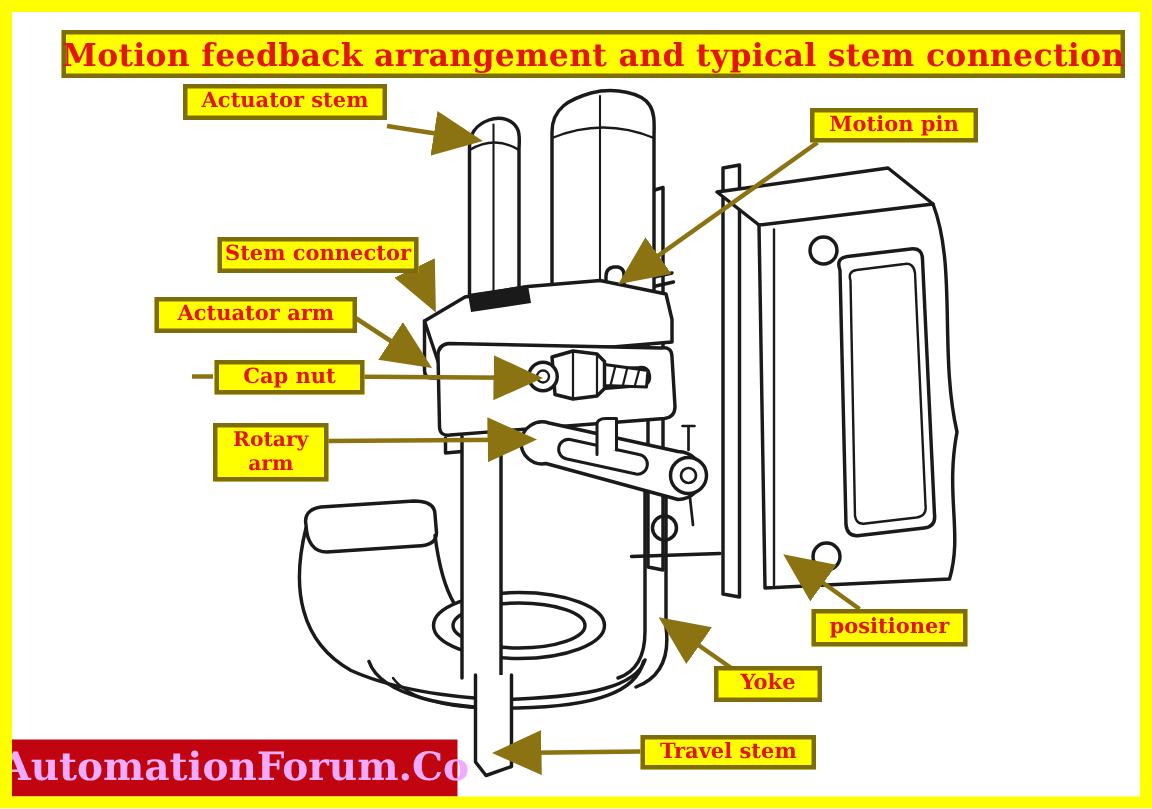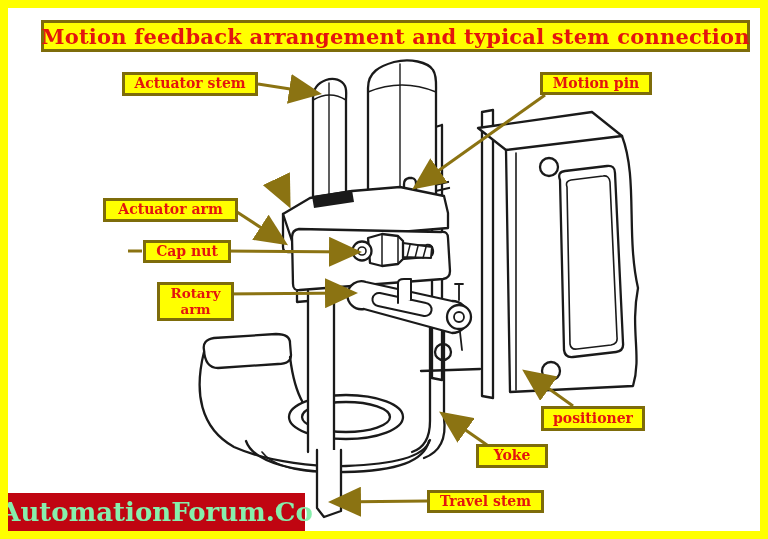--- a/index.html
+++ b/index.html
@@ -32,21 +32,21 @@
     position:absolute;background:var(--yellow);border:3px solid var(--olive);
     box-sizing:border-box;display:flex;align-items:center;justify-content:center;
     text-align:center;z-index:20;
   }
   .lbl span{color:var(--red);font-weight:bold;font-size:14px;line-height:1.12;}
   .lbl.small span{font-size:13.5px;}
   .badge{
     position:absolute;left:8px;top:493px;width:297px;height:38px;background:var(--badge);
     display:flex;align-items:center;justify-content:center;z-index:20;
   }
-  .badge span{color:#86efac;font-weight:bold;font-size:26px;white-space:nowrap;}
+  .badge span{color:#f0abfc;font-weight:bold;font-size:26px;white-space:nowrap;}
 </style>
 </head>
 <body>
 
 <div class="stage">
 
   <svg class="art" width="768" height="539" viewBox="0 0 768 539">
     <defs>
       <marker id="ah" markerWidth="11" markerHeight="10" refX="9" refY="5" orient="auto">
         <path d="M0,0 L11,5 L0,10 Z" fill="#8b7312"></path>
@@ -159,38 +159,41 @@
       <path d="M573,406 L527,373" marker-end="url(#ah)"></path>
       <path d="M487,445 L444,415" marker-end="url(#ah)"></path>
       <path d="M427,501 L334,502" marker-end="url(#ah)"></path>
     </g>
   </svg>
 
   <div class="title-box">
     <span>Motion feedback arrangement and typical stem connection</span>
   </div>
 
-  <div class="lbl" style="left:122px;top:72px;width:136px;height:24px">
+  <div class="lbl" style="left:122px;top:56px;width:136px;height:24px">
     <span>Actuator stem</span>
   </div>
 
   <div class="lbl" style="left:540px;top:72px;width:112px;height:23px">
     <span>Motion pin</span>
   </div>
 
+  <div class="lbl" style="left:145px;top:158px;width:134px;height:24px">
+    <span>Stem connector</span>
+  </div>
 
   <div class="lbl" style="left:103px;top:198px;width:135px;height:24px">
     <span>Actuator arm</span>
   </div>
 
-  <div class="lbl" style="left:143px;top:240px;width:88px;height:23px">
+  <div class="lbl" style="left:143px;top:240px;width:100px;height:23px">
     <span>Cap nut</span>
   </div>
 
-  <div class="lbl small" style="left:157px;top:282px;width:77px;height:39px;padding:1px 8px">
+  <div class="lbl small" style="left:142px;top:282px;width:77px;height:39px;padding:1px 8px">
     <span>Rotary arm</span>
   </div>
 
   <div class="lbl" style="left:476px;top:444px;width:72px;height:24px">
     <span>Yoke</span>
   </div>
 
   <div class="lbl" style="left:541px;top:406px;width:104px;height:25px">
     <span>positioner</span>
   </div>

